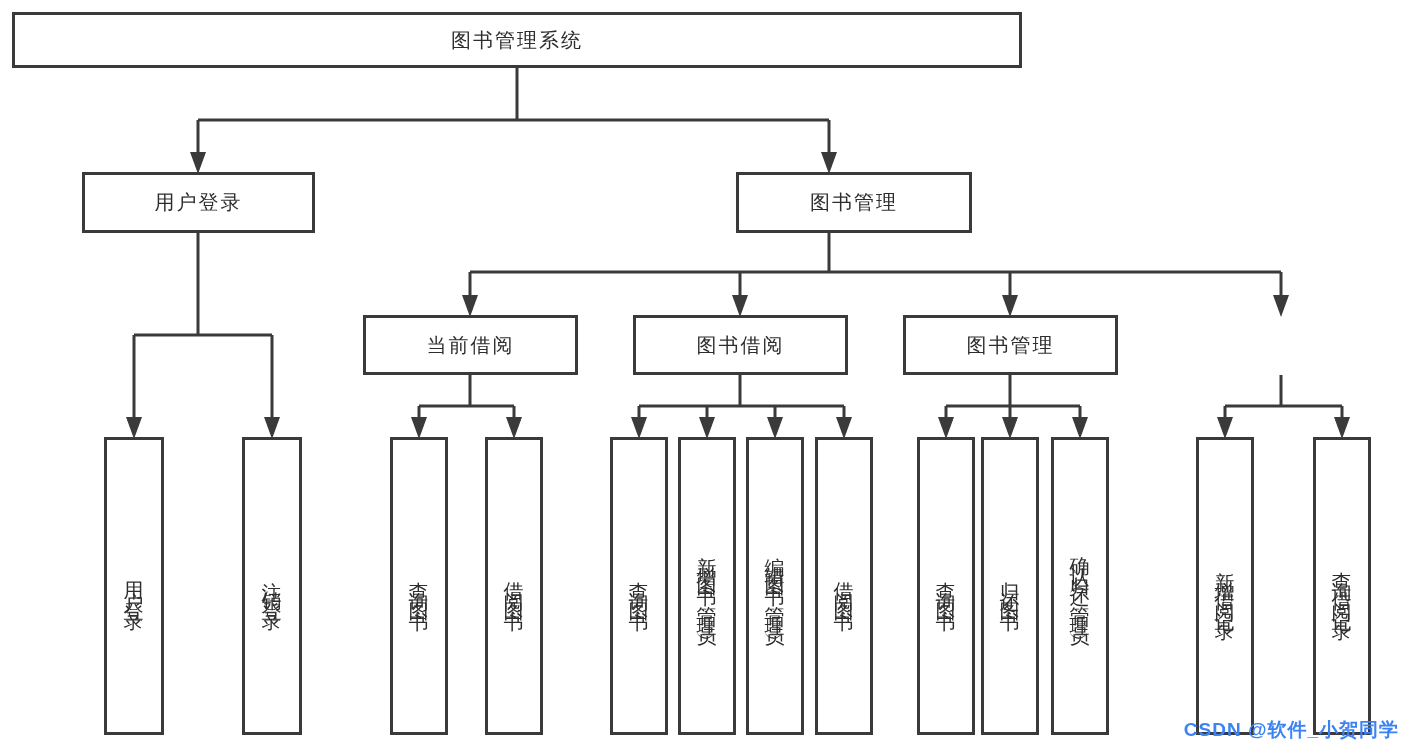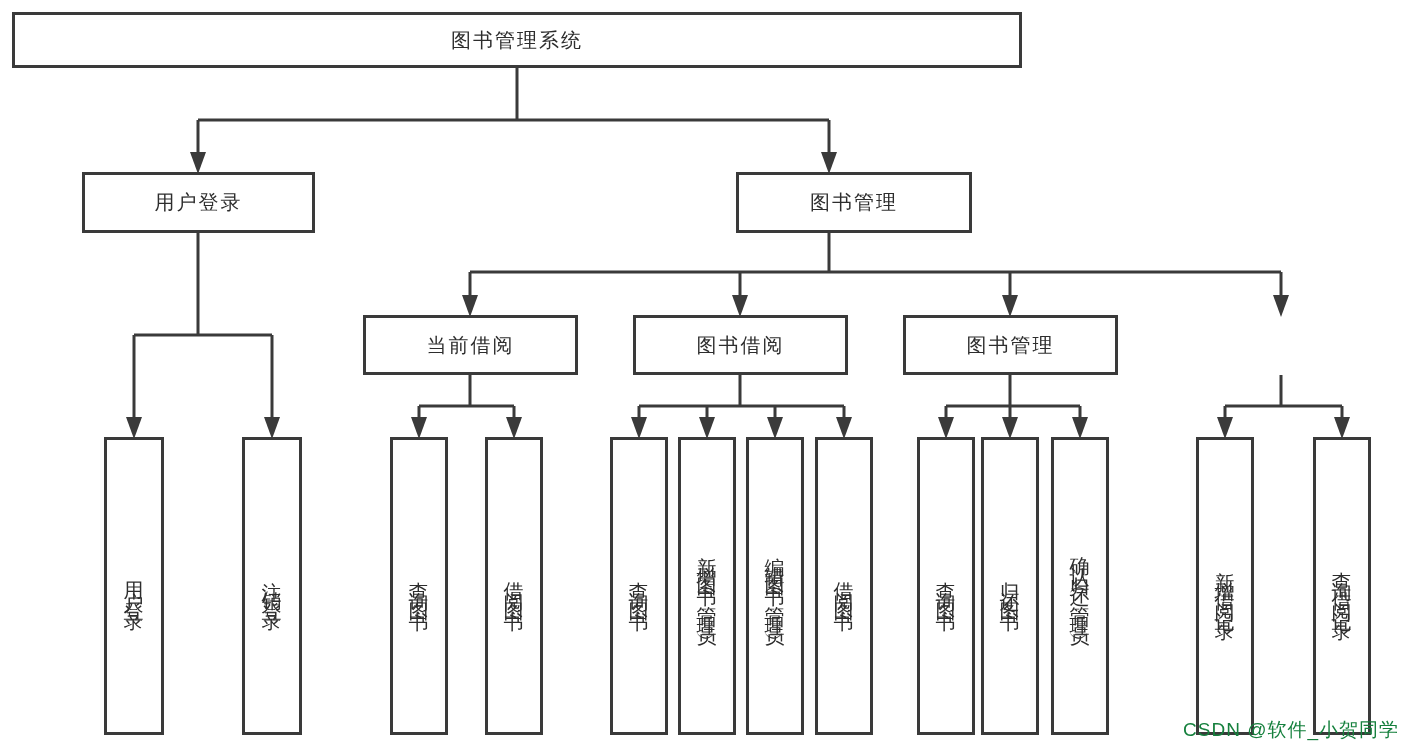--- a/index.html
+++ b/index.html
@@ -139,14 +139,14 @@
     <span>确认归还（管理员）</span>
   </div>
 
   <div class="box v" style="left:1196px;top:437px;width:58px;height:298px">
     <span>新增借阅记录</span>
   </div>
   <div class="box v" style="left:1313px;top:437px;width:58px;height:298px">
     <span>查询借阅记录</span>
   </div>
 
-  <div id="watermark" style="color: #15803d;">CSDN @软件_小贺同学</div>
+  <div id="watermark" style="color: #3b82f6; font-weight: bold;">CSDN @软件_小贺同学</div>
 </div>
 
 </body></html>

